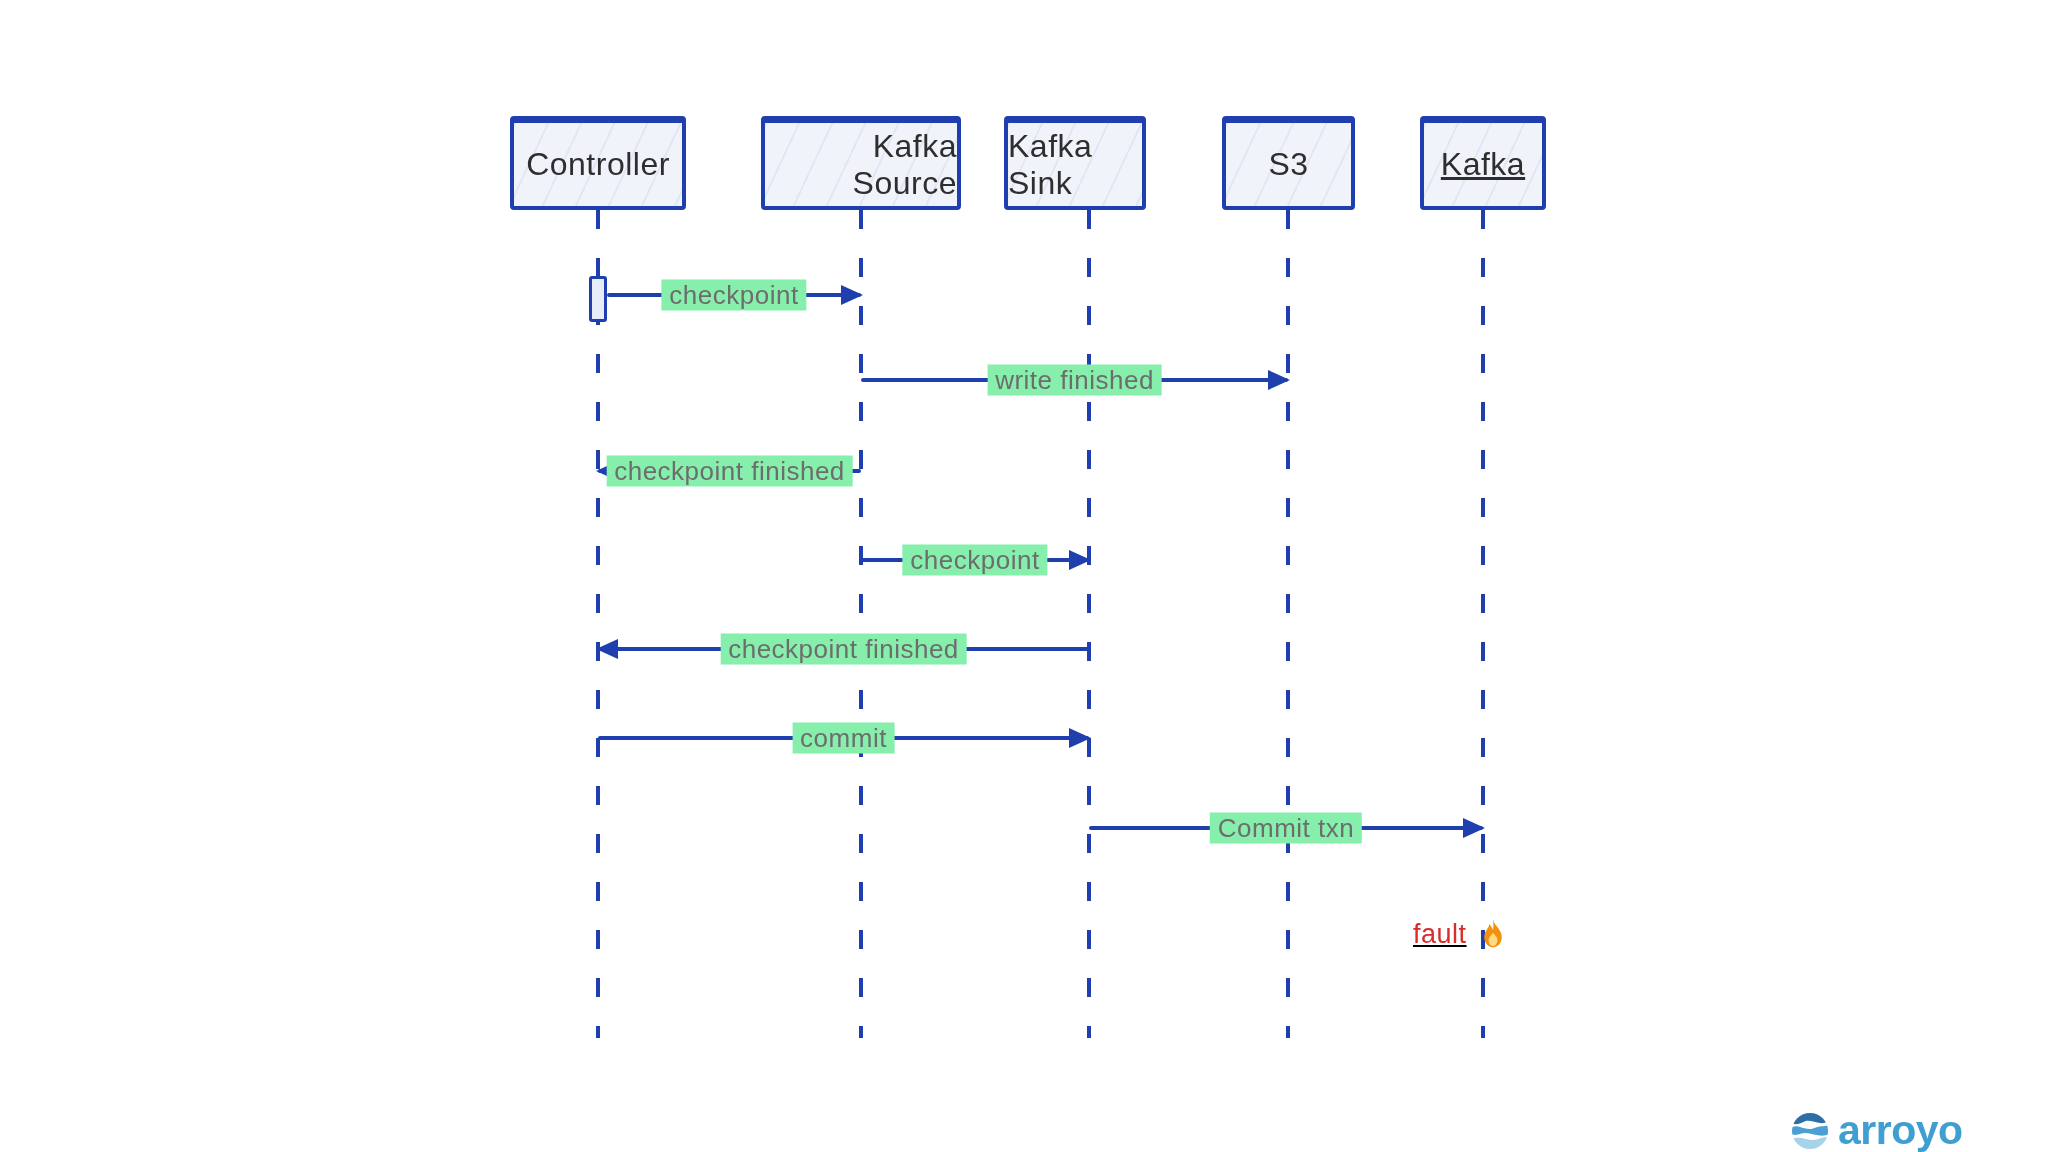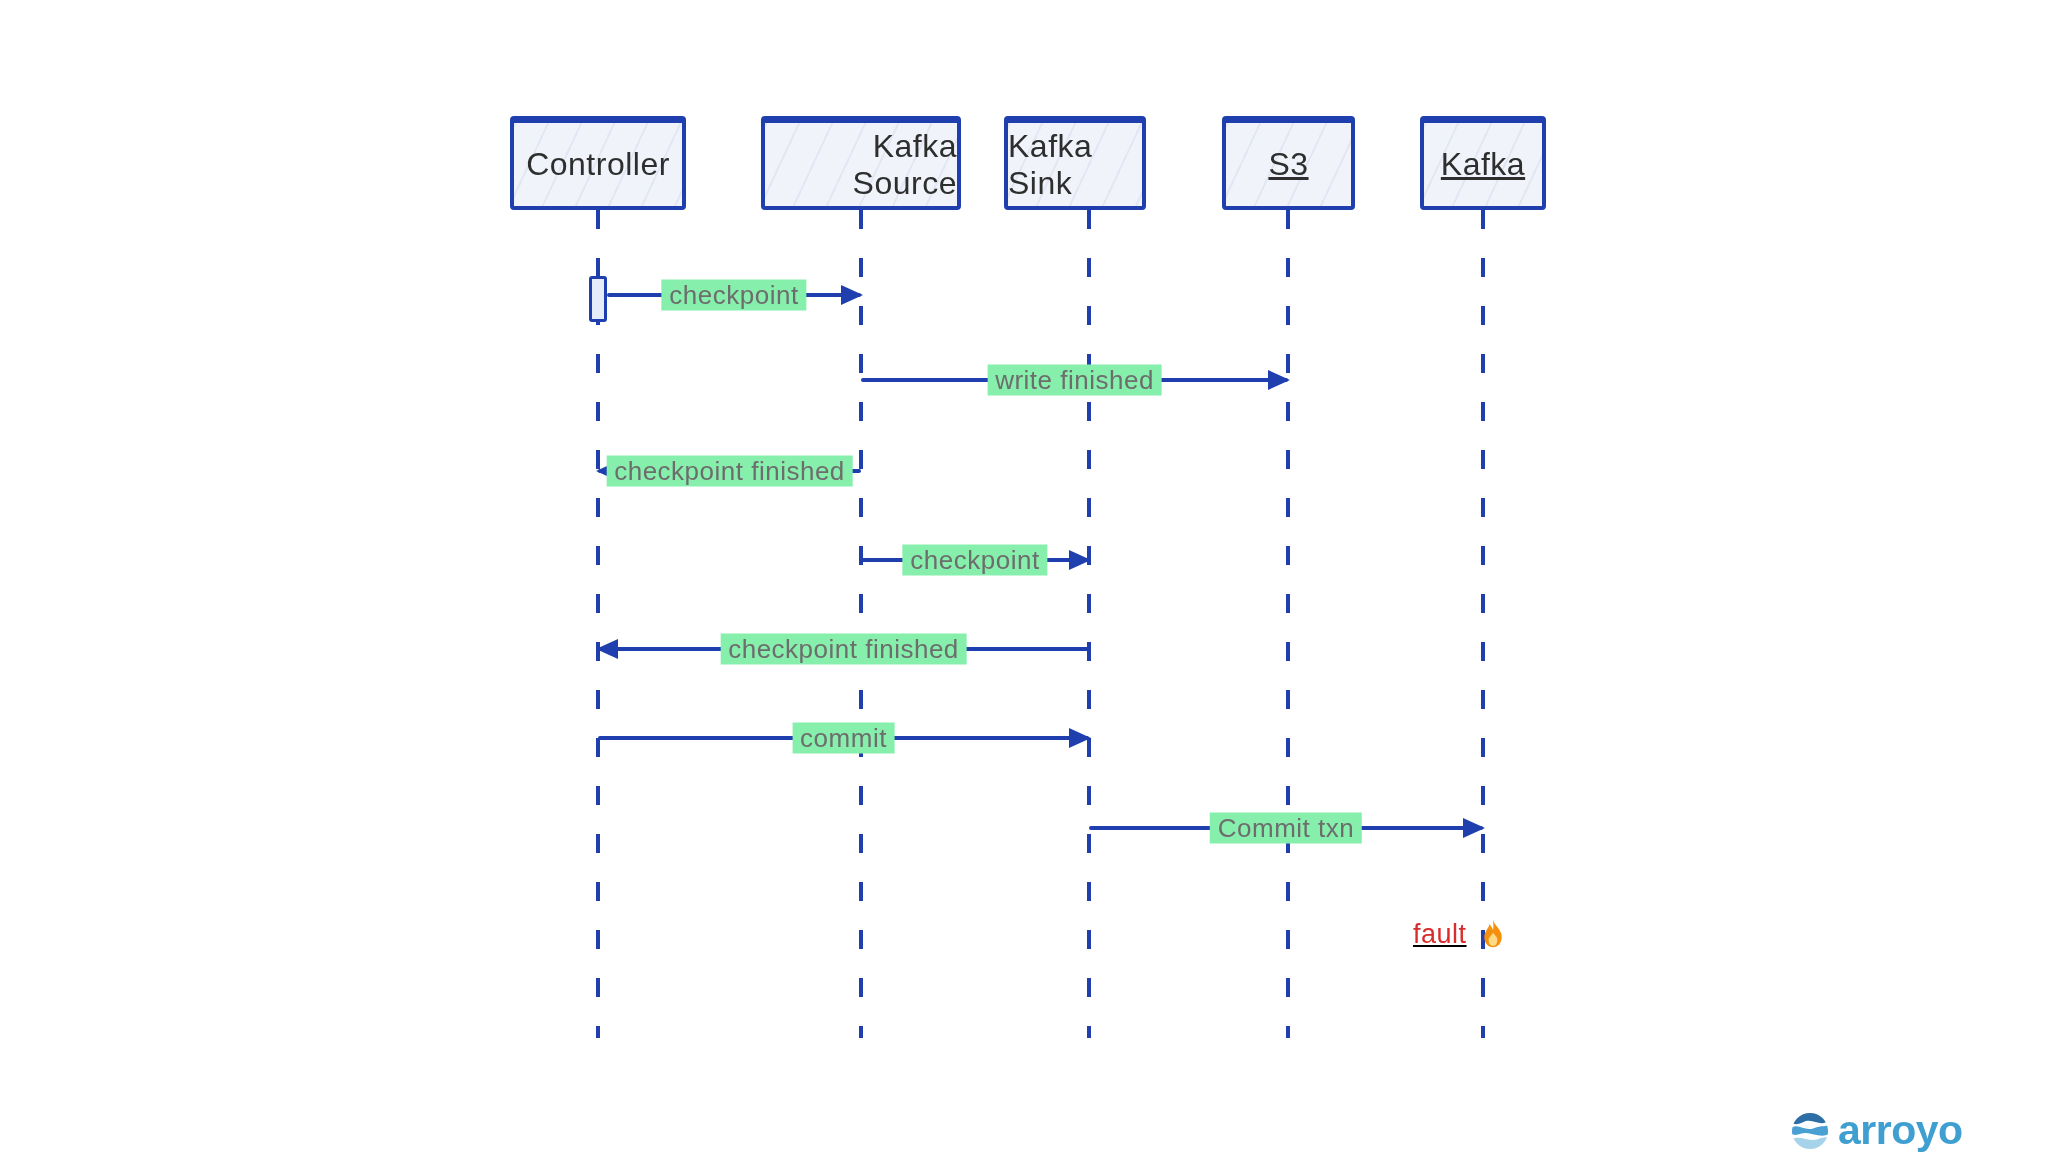--- a/index.html
+++ b/index.html
@@ -74,21 +74,21 @@
 
   <div class="actor" style="left:510px;width:176px;">
     <span>Controller</span>
   </div>
   <div class="actor" style="left:761px;width:200px;text-align:right;">
     <span>Kafka Source</span>
   </div>
   <div class="actor" style="left:1004px;width:142px;">
     <span>Kafka Sink</span>
   </div>
-  <div class="actor" style="left:1222px;width:133px;text-decoration:underline;">
+  <div class="actor" style="left:1222px;width:133px;">
     <span>S3</span>
   </div>
   <div class="actor" style="left:1420px;width:126px;text-decoration:underline;">
     <span>Kafka</span>
   </div>
 
   <div class="lifeline" style="left:596px;"></div>
   <div class="lifeline" style="left:859px;"></div>
   <div class="lifeline" style="left:1087px;"></div>
   <div class="lifeline" style="left:1286px;"></div>

